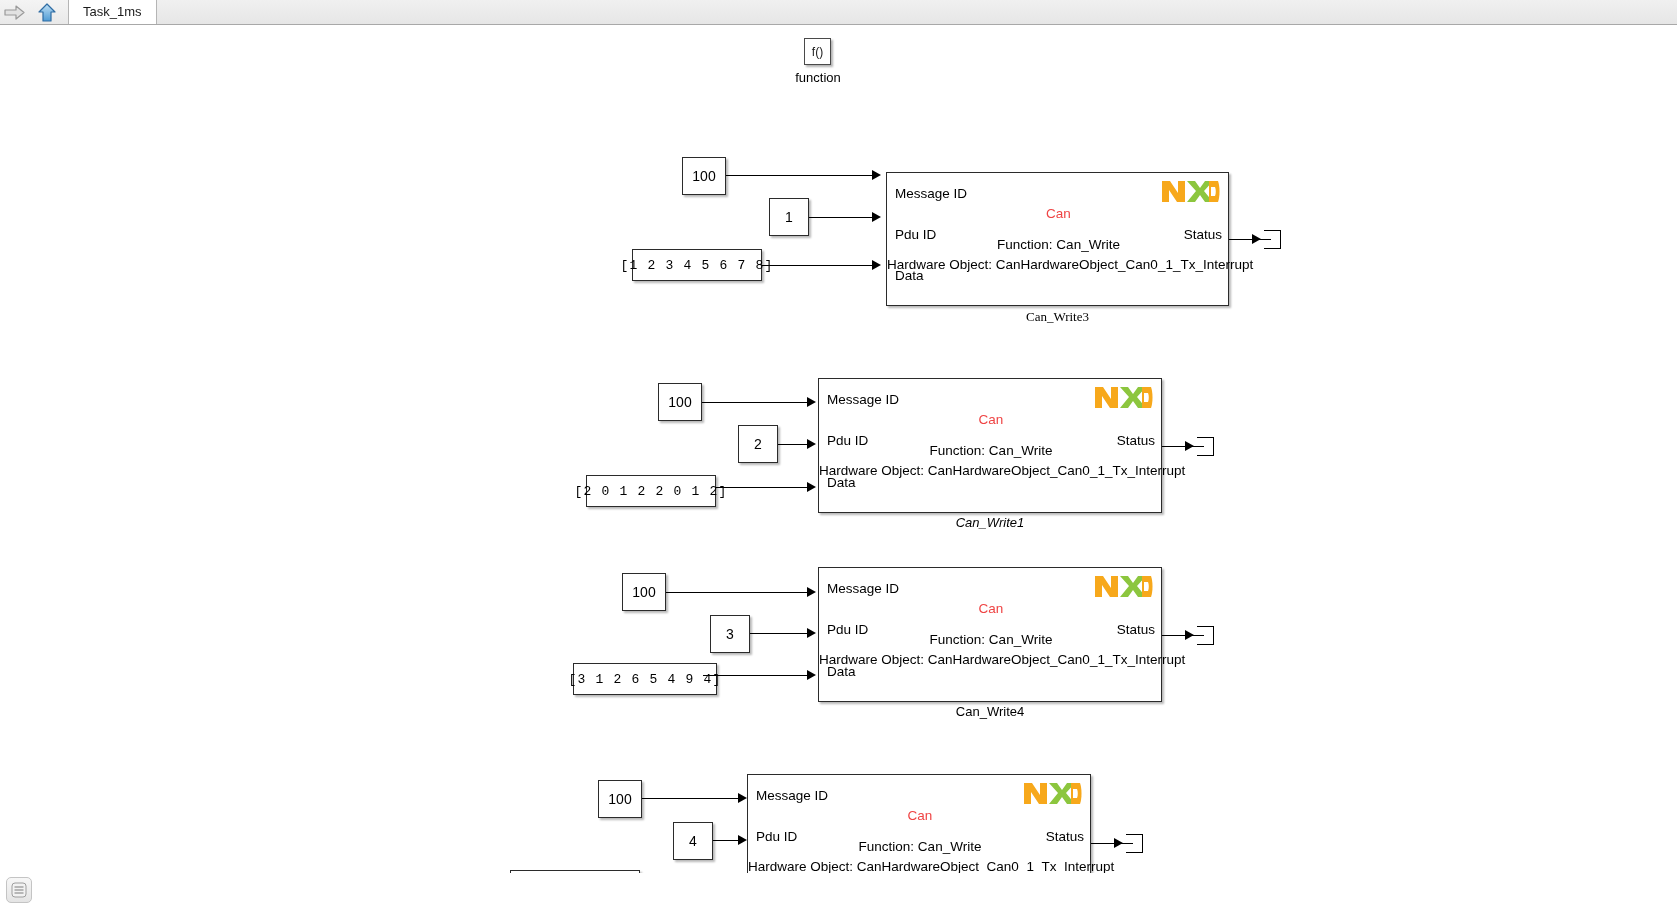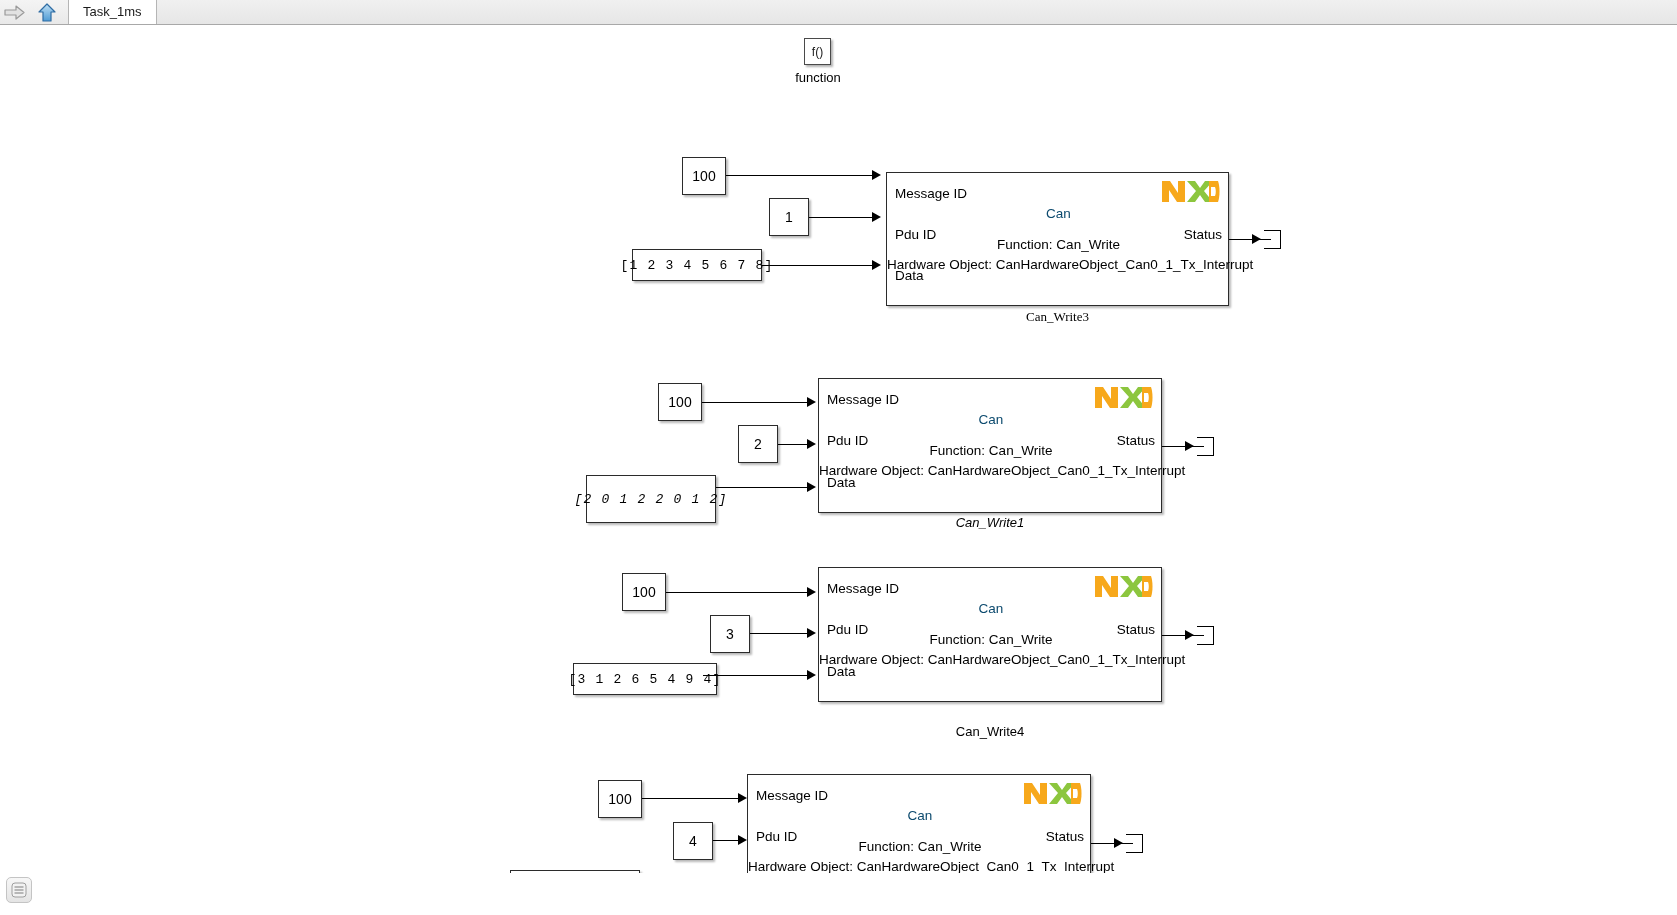--- a/index.html
+++ b/index.html
@@ -131,21 +131,21 @@
   
   .can-port-label {
     position: absolute;
     font-size: 13.5px;
     color: #000;
     white-space: nowrap;
   }
   .can-title {
     position: absolute;
     font-size: 13.5px;
-    color: #0c4a6e;
+    color: #ef4444;
     text-align: center;
     white-space: nowrap;
   }
   .can-meta {
     position: absolute;
     font-size: 13.5px;
     color: #000;
     text-align: center;
     white-space: nowrap;
   }
@@ -269,21 +269,21 @@
   </div>
 
   <div class="wire" style="left:1229px; top:214px; width:42px;"></div>
   <div class="arrow-head" style="left:1252px; top:209px;"></div>
   <div class="terminator" style="left:1264px; top:205px;"></div>
 
   <div class="blk-caption" style="left:886px; top:284px; width:343px;font-family:Liberation Serif, serif;">Can_Write3</div>
 
   <div class="const-block" style="left:658px; top:358px; width:44px; height:38px;">100</div>
   <div class="const-block" style="left:738px; top:400px; width:40px; height:38px;">2</div>
-  <div class="vec-block" style="left:586px; top:450px; width:130px; height:48px;font-style:italic;">[2 0 1 2 2 0 1 2]</div>
+  <div class="vec-block" style="left:586px; top:450px; width:130px; height:32px;">[2 0 1 2 2 0 1 2]</div>
 
   <div class="wire" style="left:702px; top:377px; width:105px;"></div>
   <div class="arrow-head" style="left:807px; top:372px;"></div>
 
   <div class="wire" style="left:778px; top:419px; width:29px;"></div>
   <div class="arrow-head" style="left:807px; top:414px;"></div>
 
   <div class="wire" style="left:716px; top:462px; width:91px;"></div>
   <div class="arrow-head" style="left:807px; top:457px;"></div>
 
@@ -339,21 +339,21 @@
         <path d="M48 3 L57 3 C59 8 59 19 57 24 L48 24 Z" fill="#f7a81b"></path>
         <path d="M50 9 L54 9 C55 11 55 16 54 18 L50 18 Z" fill="#ffffff"></path>
       </svg>
     </div>
   </div>
 
   <div class="wire" style="left:1162px; top:610px; width:42px;"></div>
   <div class="arrow-head" style="left:1185px; top:605px;"></div>
   <div class="terminator" style="left:1197px; top:601px;"></div>
 
-  <div class="blk-caption" style="left:818px; top:679px; width:344px;margin-top:20px;">Can_Write4</div>
+  <div class="blk-caption" style="left:818px; top:679px; width:344px;">Can_Write4</div>
 
   <div class="const-block" style="left:598px; top:755px; width:44px; height:38px;">100</div>
   <div class="const-block" style="left:673px; top:797px; width:40px; height:38px;">4</div>
   <div class="vec-block" style="left:510px; top:845px; width:130px; height:32px;">[4 2 3 1 4 6 8 5]</div>
 
   <div class="wire" style="left:642px; top:773px; width:96px;"></div>
   <div class="arrow-head" style="left:738px; top:768px;"></div>
 
   <div class="wire" style="left:713px; top:815px; width:25px;"></div>
   <div class="arrow-head" style="left:738px; top:810px;"></div>

